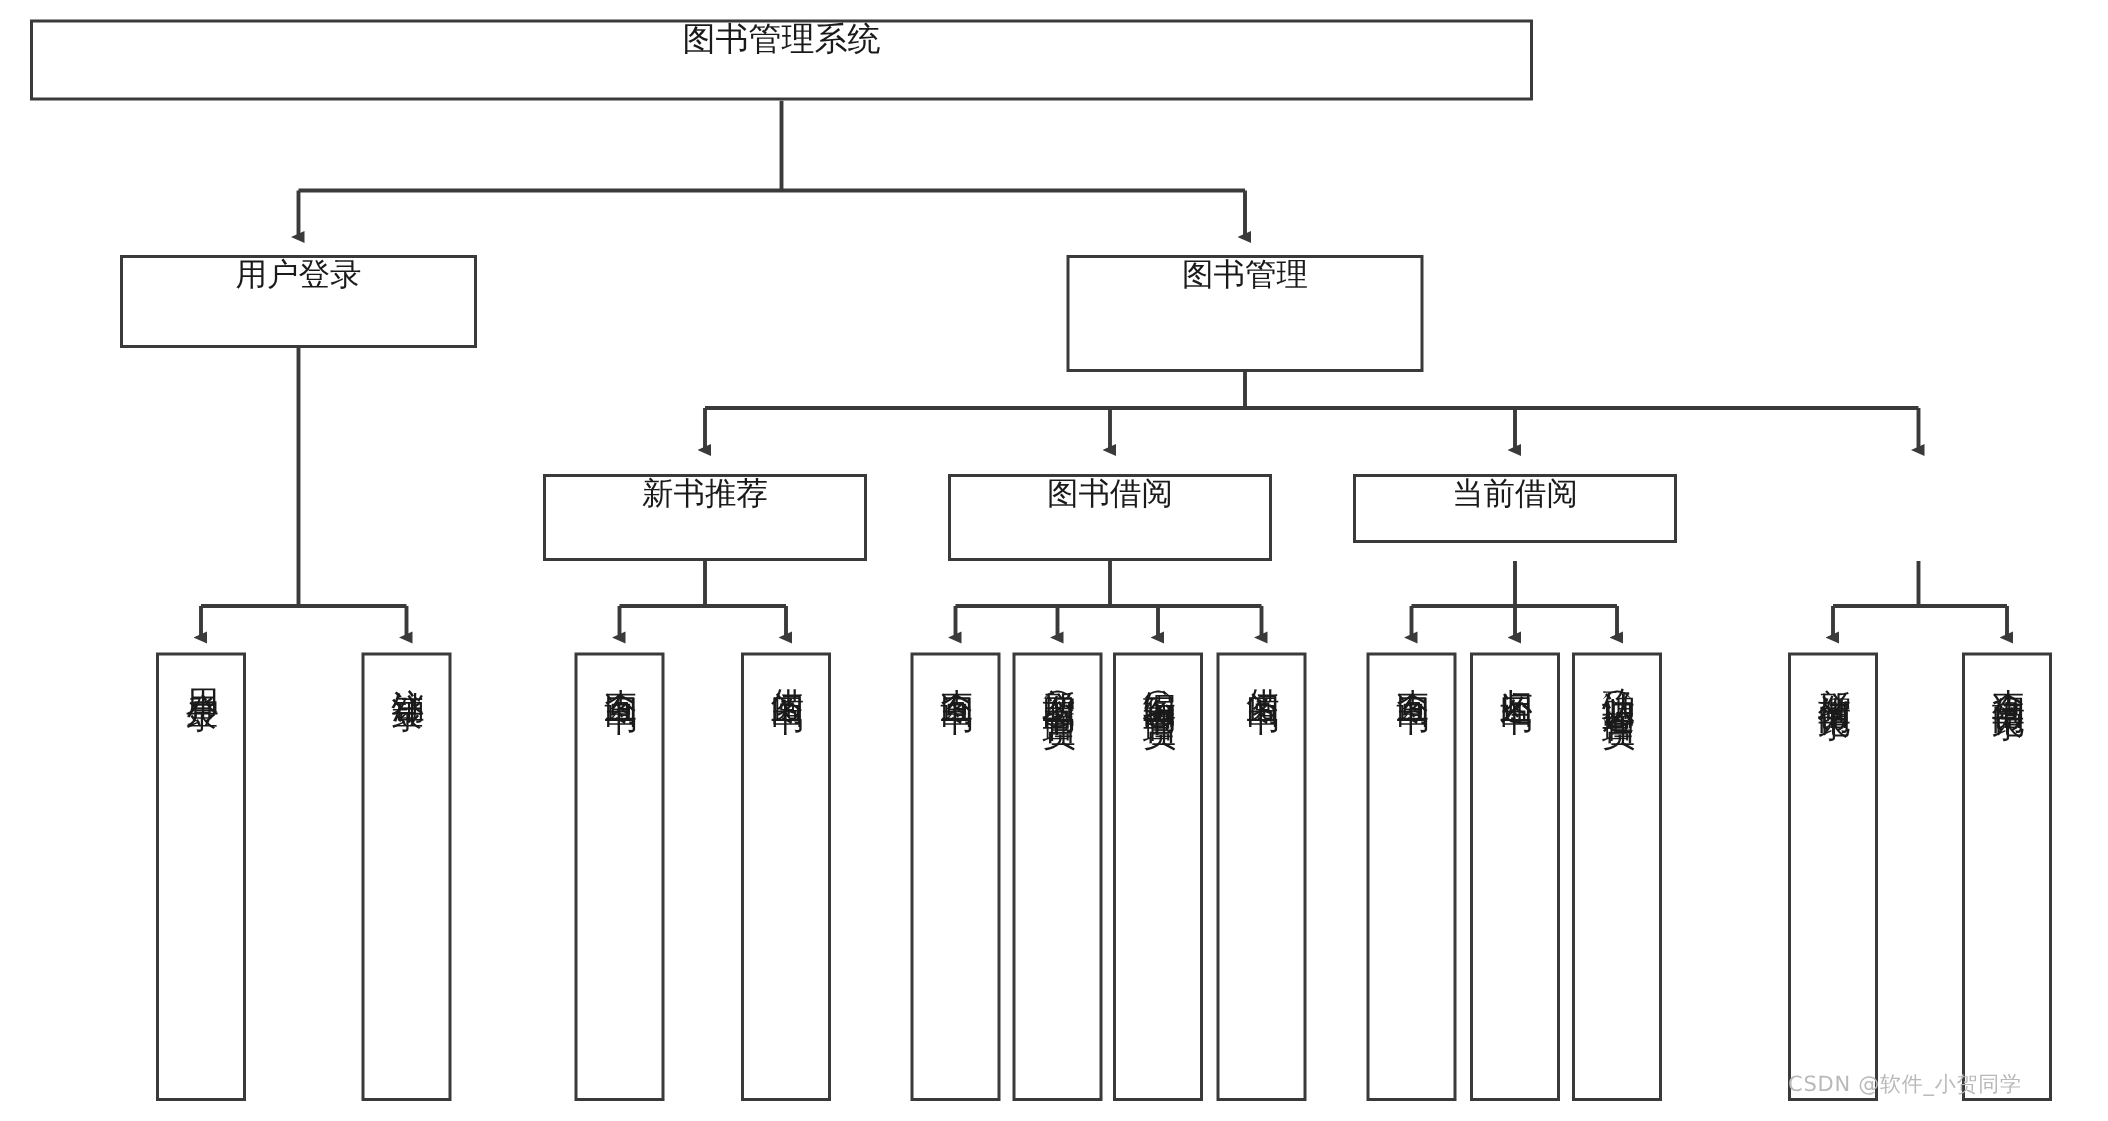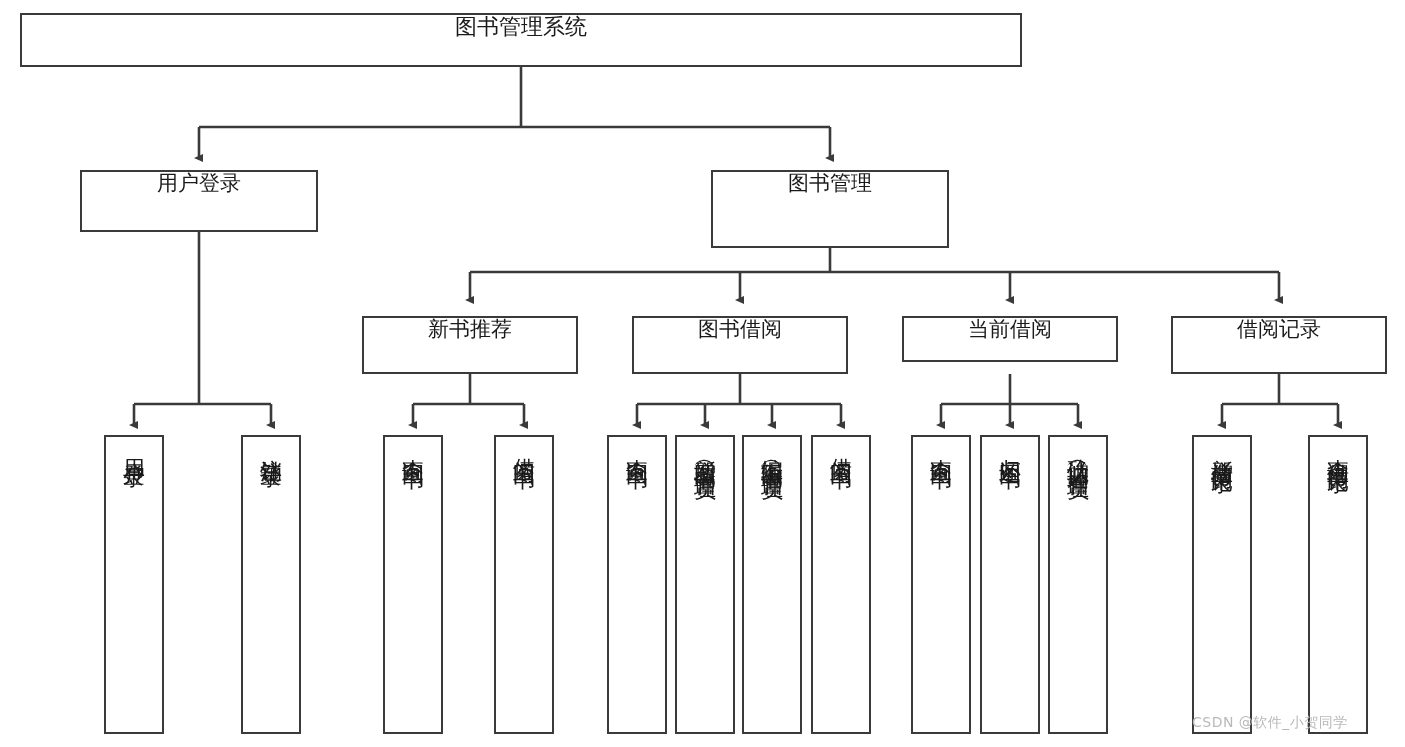--- a/index.html
+++ b/index.html
@@ -135,23 +135,20 @@
 
   <div class="node lvl2" style="left:362px; top:316px; width:216px; height:58px;">
     <span class="lbl">新书推荐</span>
   </div>
   <div class="node lvl2" style="left:632px; top:316px; width:216px; height:58px;">
     <span class="lbl">图书借阅</span>
   </div>
   <div class="node lvl2" style="left:902px; top:316px; width:216px; height:46px;">
     <span class="lbl">当前借阅</span>
   </div>
-  <div class="node lvl2" style="left:1171px; top:316px; width:216px; height:58px;">
-    <span class="lbl">借阅记录</span>
-  </div>
 
   <div class="node leaf" style="left:104px; top:435px; width:60px; height:299px;">
     <span class="lbl">用户登录</span>
   </div>
   <div class="node leaf" style="left:241px; top:435px; width:60px; height:299px;">
     <span class="lbl">注销登录</span>
   </div>
 
   <div class="node leaf" style="left:383px; top:435px; width:60px; height:299px;">
     <span class="lbl">查询图书</span>

